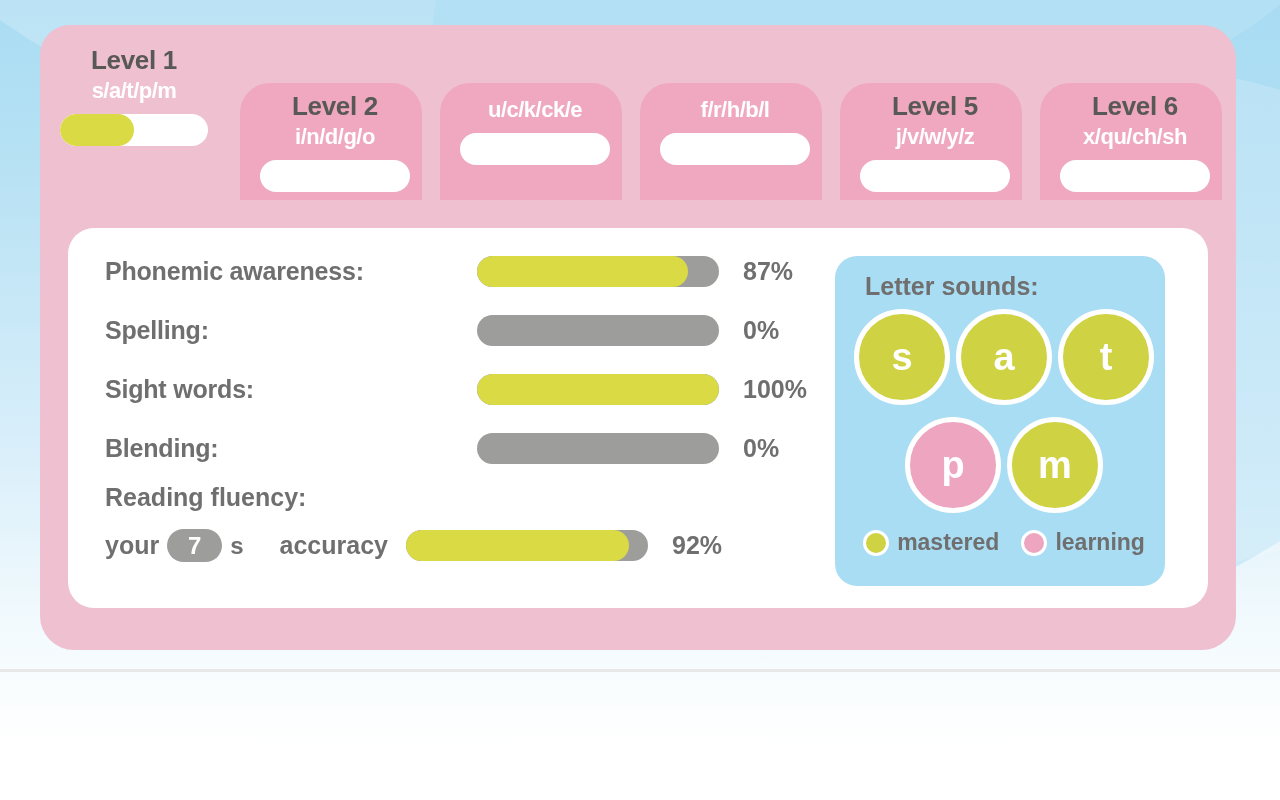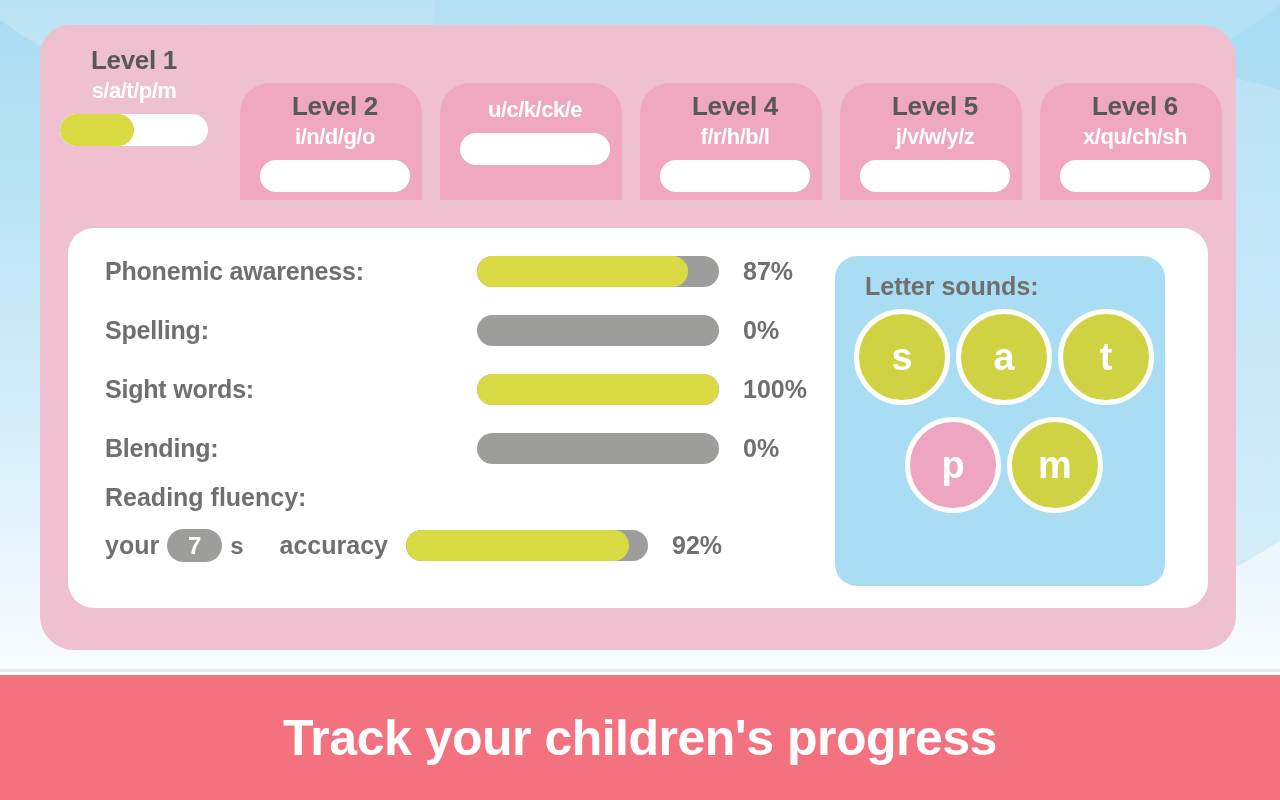--- a/index.html
+++ b/index.html
@@ -302,21 +302,20 @@
           <div class="tab-bar-fill" style="width: 0%;"></div>
         </div>
       </div>
       <div class="tab">
         <div class="tab-letters">u/c/k/ck/e</div>
         <div class="tab-bar">
           <div class="tab-bar-fill" style="width: 0%;"></div>
         </div>
       </div>
       <div class="tab">
-        <div class="tab-title">Level 4</div>
         <div class="tab-letters">f/r/h/b/l</div>
         <div class="tab-bar">
           <div class="tab-bar-fill" style="width: 0%;"></div>
         </div>
       </div>
       <div class="tab">
         <div class="tab-title">Level 5</div>
         <div class="tab-letters">j/v/w/y/z</div>
         <div class="tab-bar">
           <div class="tab-bar-fill" style="width: 0%;"></div>
@@ -379,21 +378,28 @@
     <div class="sounds-title">Letter sounds:</div>
     <div class="letters-row" id="letters-row1">
         <div class="letter mastered">s</div>
         <div class="letter mastered">a</div>
         <div class="letter mastered">t</div>
       </div>
     <div class="letters-row row2" id="letters-row2">
         <div class="letter learning">p</div>
         <div class="letter mastered">m</div>
       </div>
+    <div class="legend" id="legend">
+        <div class="legend-item">
+          <span class="legend-dot mastered"></span>
+          <span class="legend-text">mastered</span>
+        </div>
+        <div class="legend-item">
+          <span class="legend-dot learning"></span>
+          <span class="legend-text">learning</span>
+        </div>
+      </div>
   </div>
 
   <div class="divider"></div>
 
-  <div class="banner">
-    <div class="banner-text">Track your children's progress</div>
-  </div>
 
 </div>
 
 </body></html>

